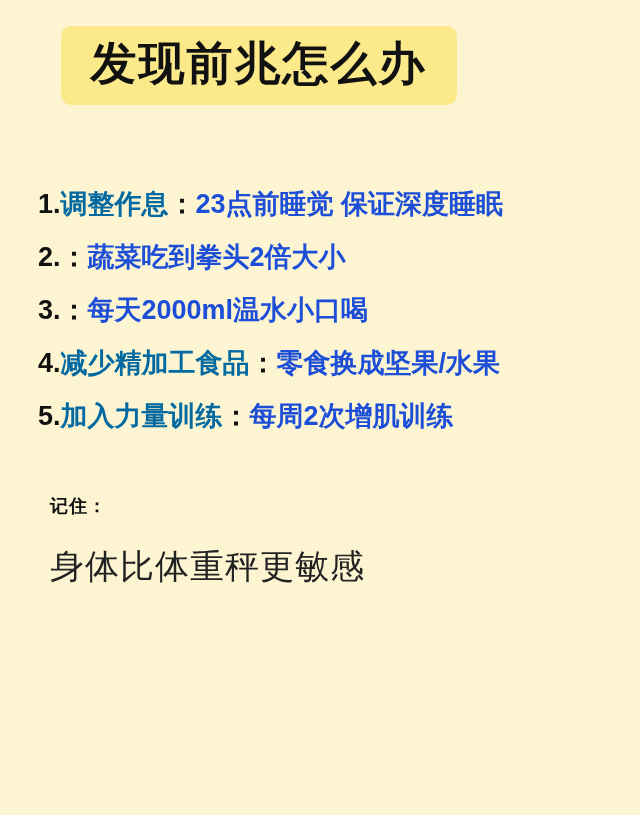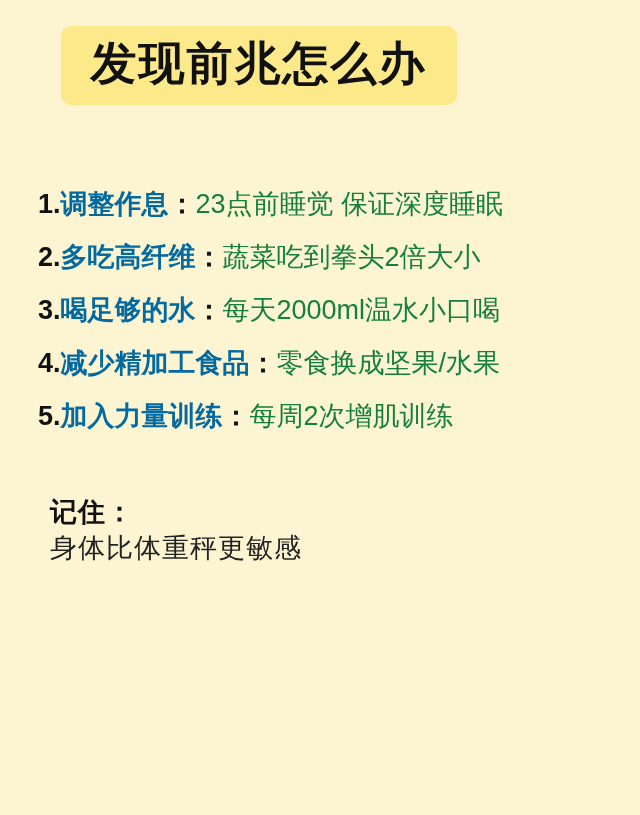--- a/index.html
+++ b/index.html
@@ -60,37 +60,38 @@
   }
   .lead {
     font-weight: bold;
     color: #0369a1;
   }
   .colon {
     font-weight: bold;
     color: #111111;
   }
   .rest {
-    font-weight: normal;
-    color: #15803d;
+    font-weight: bold;
+    color: #1d4ed8;
   }
   
   .note {
     margin-top: 64px;
     padding-left: 50px;
     padding-right: 20px;
   }
   .note-title {
-    font-size: 27px;
+    font-size: 18px;
     font-weight: bold;
     color: #111111;
+    margin-bottom: 26px;
     letter-spacing: 1px;
   }
   .note-line {
-    font-size: 27px;
+    font-size: 34px;
     color: #222222;
     margin-bottom: 22px;
     letter-spacing: 1px;
     white-space: nowrap;
   }
   .bottom-spacer {
     height: 30px;
   }
 </style>
 </head>
@@ -106,28 +107,26 @@
 
     <div class="list-item">
       <span class="num">1.</span>
       <span class="lead">调整作息</span>
       <span class="colon">：</span>
       <span class="rest">23点前睡觉 保证深度睡眠</span>
     </div>
 
     <div class="list-item">
       <span class="num">2.</span>
-      <span class="lead">多吃高纤维</span>
       <span class="colon">：</span>
       <span class="rest">蔬菜吃到拳头2倍大小</span>
     </div>
 
     <div class="list-item">
       <span class="num">3.</span>
-      <span class="lead">喝足够的水</span>
       <span class="colon">：</span>
       <span class="rest">每天2000ml温水小口喝</span>
     </div>
 
     <div class="list-item">
       <span class="num">4.</span>
       <span class="lead">减少精加工食品</span>
       <span class="colon">：</span>
       <span class="rest">零食换成坚果/水果</span>
     </div>

